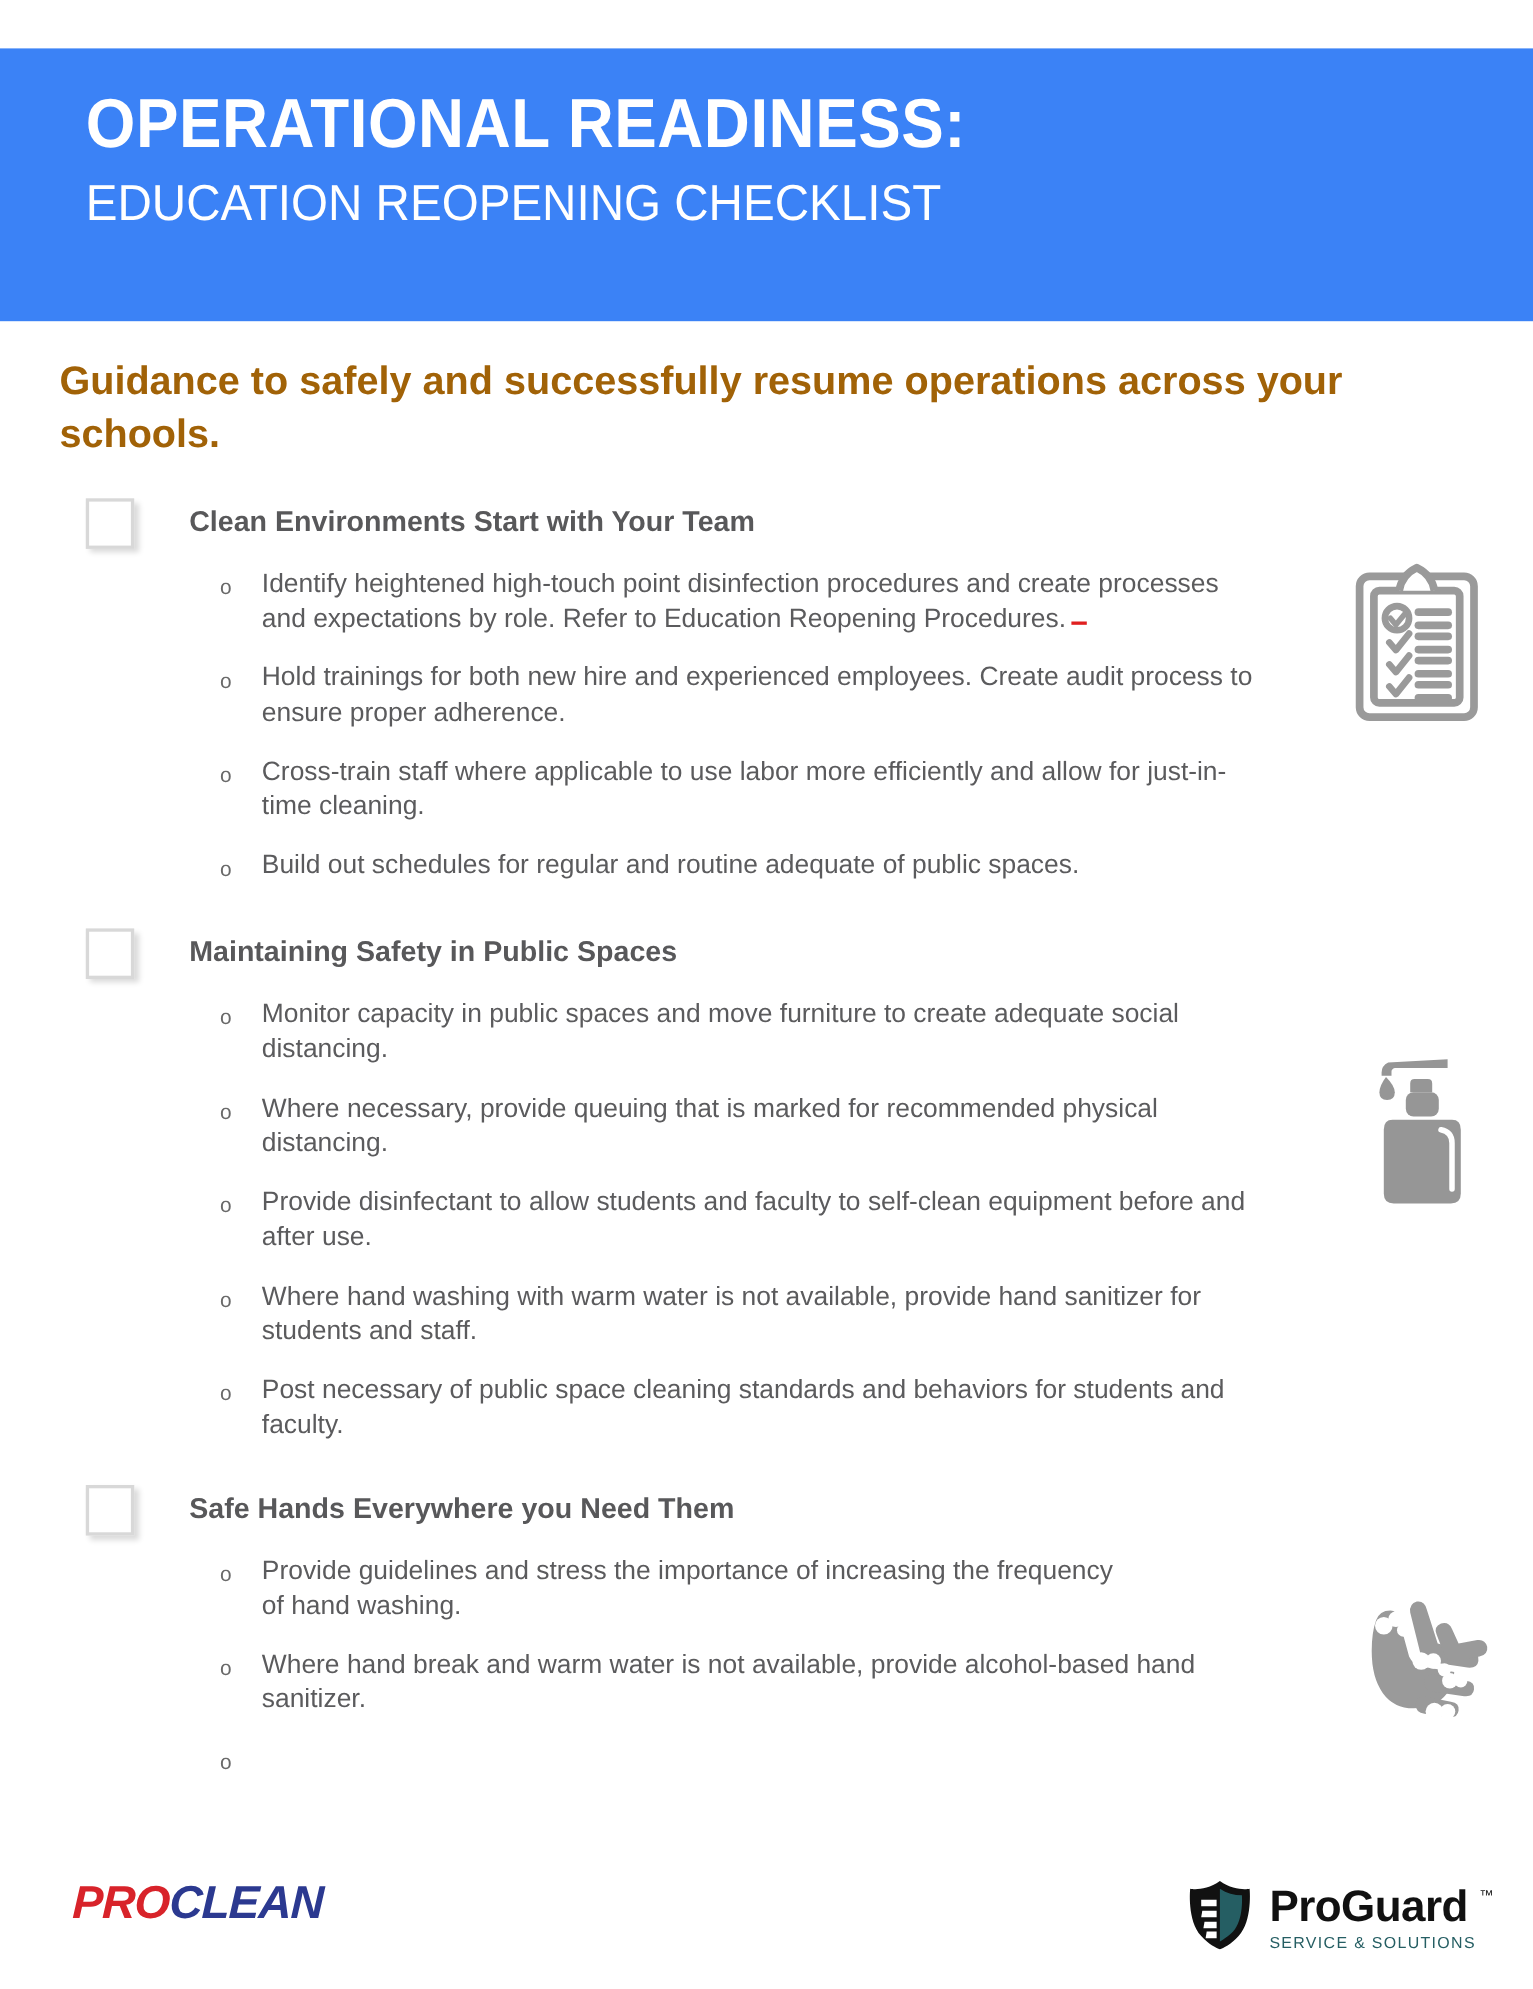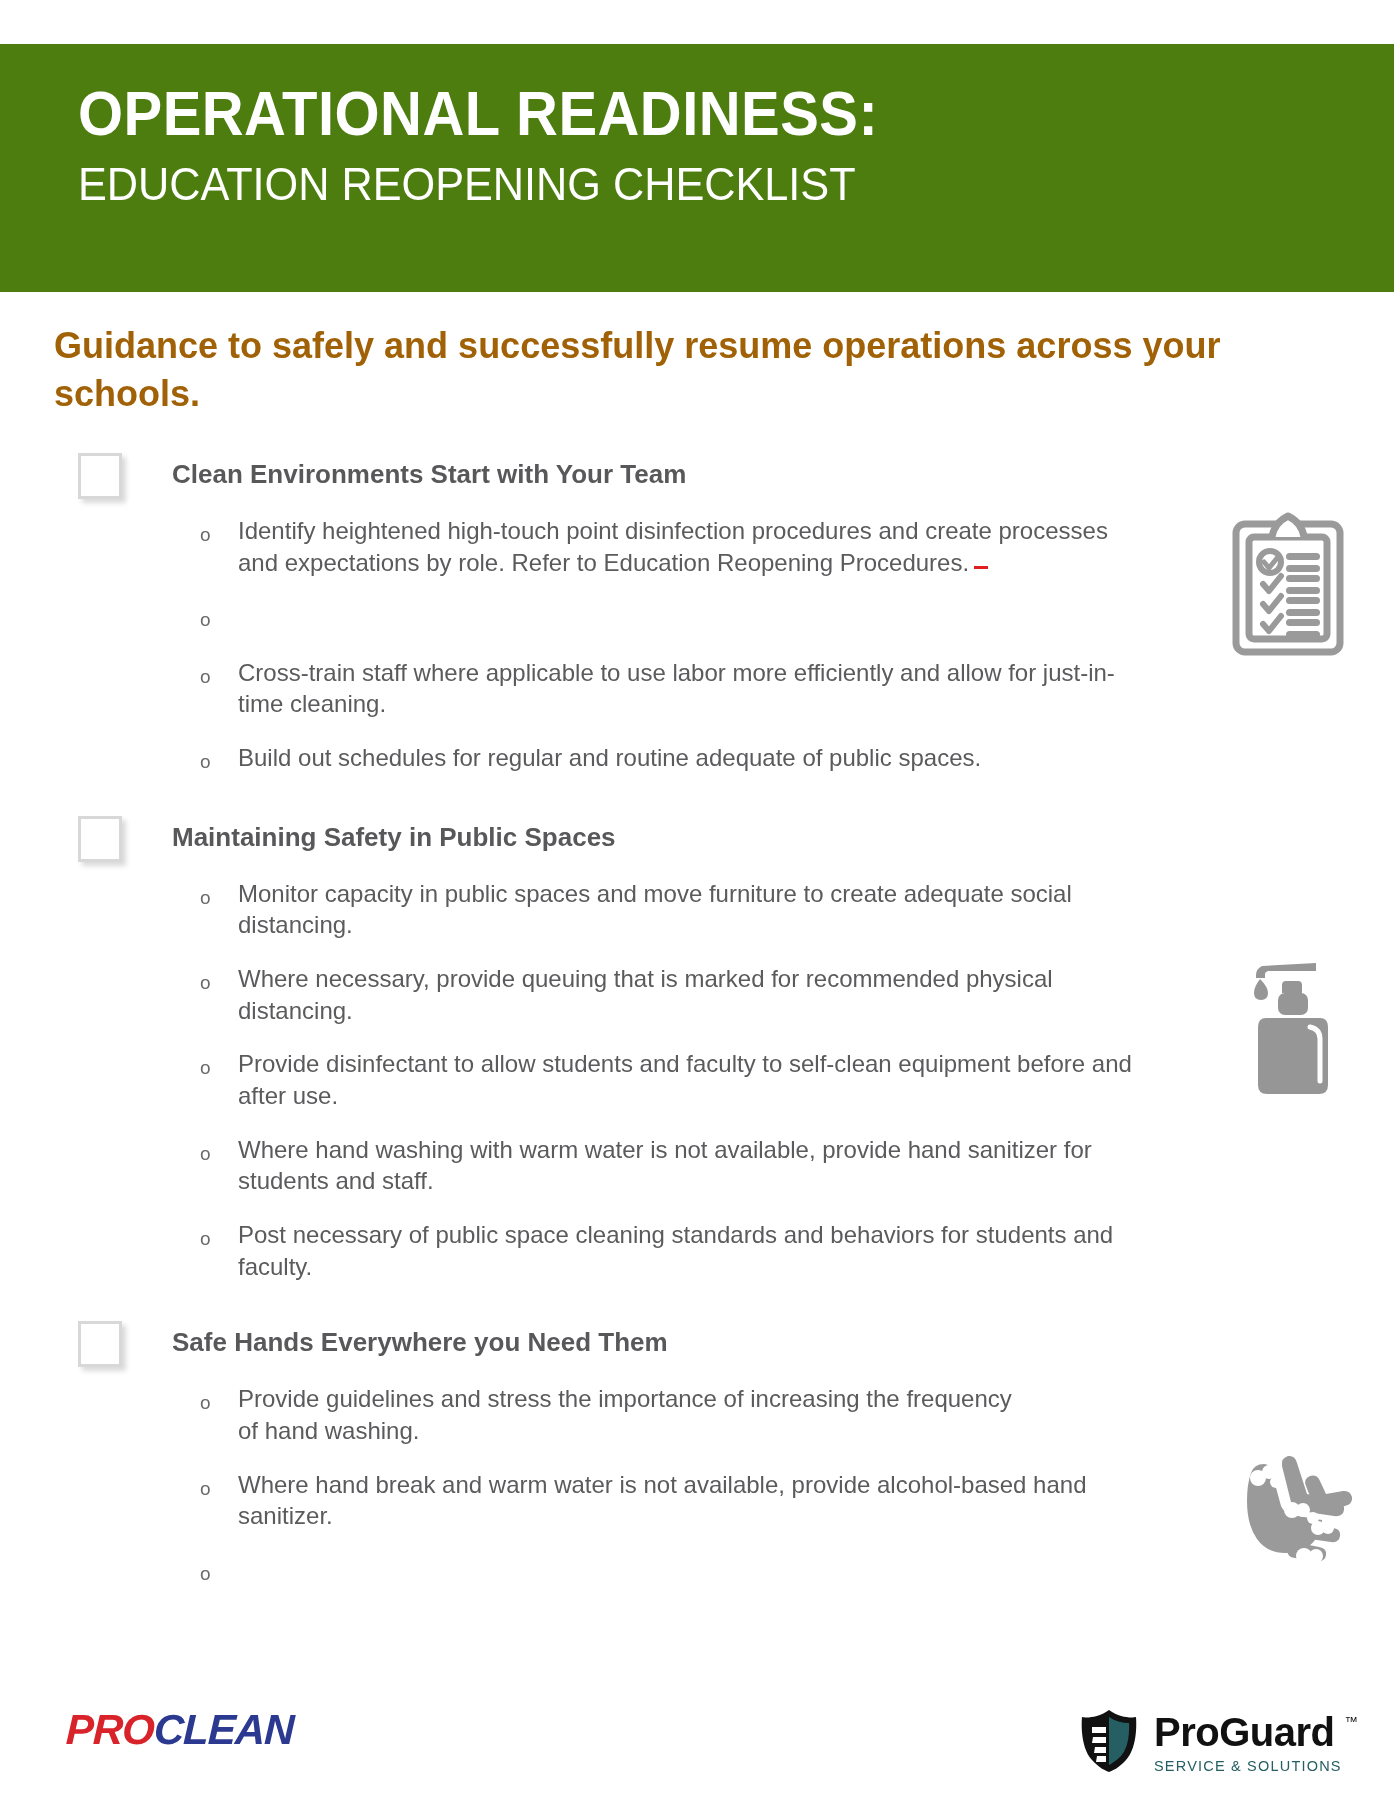--- a/index.html
+++ b/index.html
@@ -16,21 +16,21 @@
     overflow: hidden;
   }
 
   
   .header-band {
     position: absolute;
     left: 0;
     top: 44px;
     width: 1394px;
     height: 248px;
-    background: #4d7c0f;
+    background: #3b82f6;
     box-sizing: border-box;
     padding: 36px 0 0 78px;
   }
   .header-title {
     font-size: 63px;
     font-weight: bold;
     color: #ffffff;
     letter-spacing: 0.5px;
     line-height: 1.05;
     transform: scaleX(0.92);
@@ -205,20 +205,21 @@
       <div class="checkbox"></div>
       <div class="section-title">Clean Environments Start with Your Team</div>
     </div>
     <div class="bullets">
       <div class="bullet">
         <span class="bullet-marker">o</span>
         <span class="bullet-text"><span>Identify heightened high-touch point disinfection procedures and create processes and expectations by role. Refer to Education Reopening Procedures.</span><span class="redmark"></span></span>
       </div>
       <div class="bullet">
         <span class="bullet-marker">o</span>
+        <span class="bullet-text">Hold trainings for both new hire and experienced employees. Create audit process to ensure proper adherence.</span>
       </div>
       <div class="bullet">
         <span class="bullet-marker">o</span>
         <span class="bullet-text">Cross-train staff where applicable to use labor more efficiently and allow for just-in-time cleaning.</span>
       </div>
       <div class="bullet">
         <span class="bullet-marker">o</span>
         <span class="bullet-text">Build out schedules for regular and routine adequate of public spaces.</span>
       </div>
     </div>

